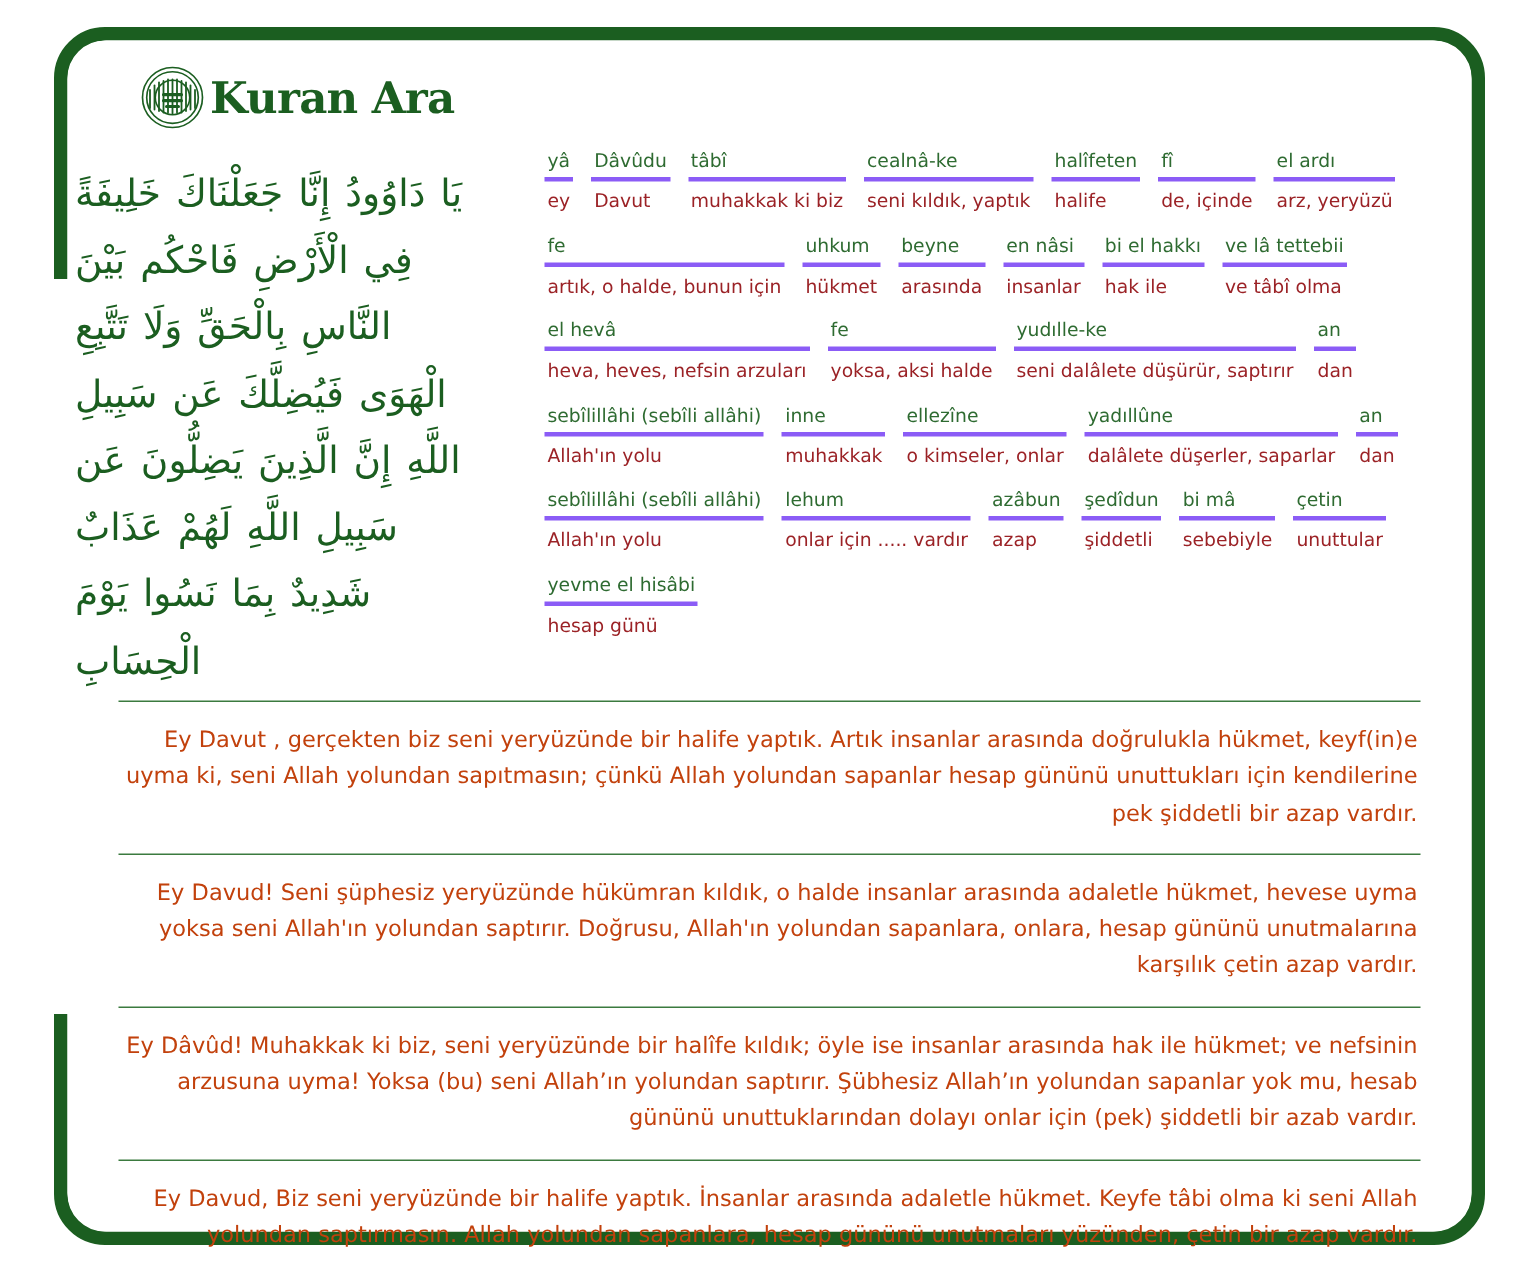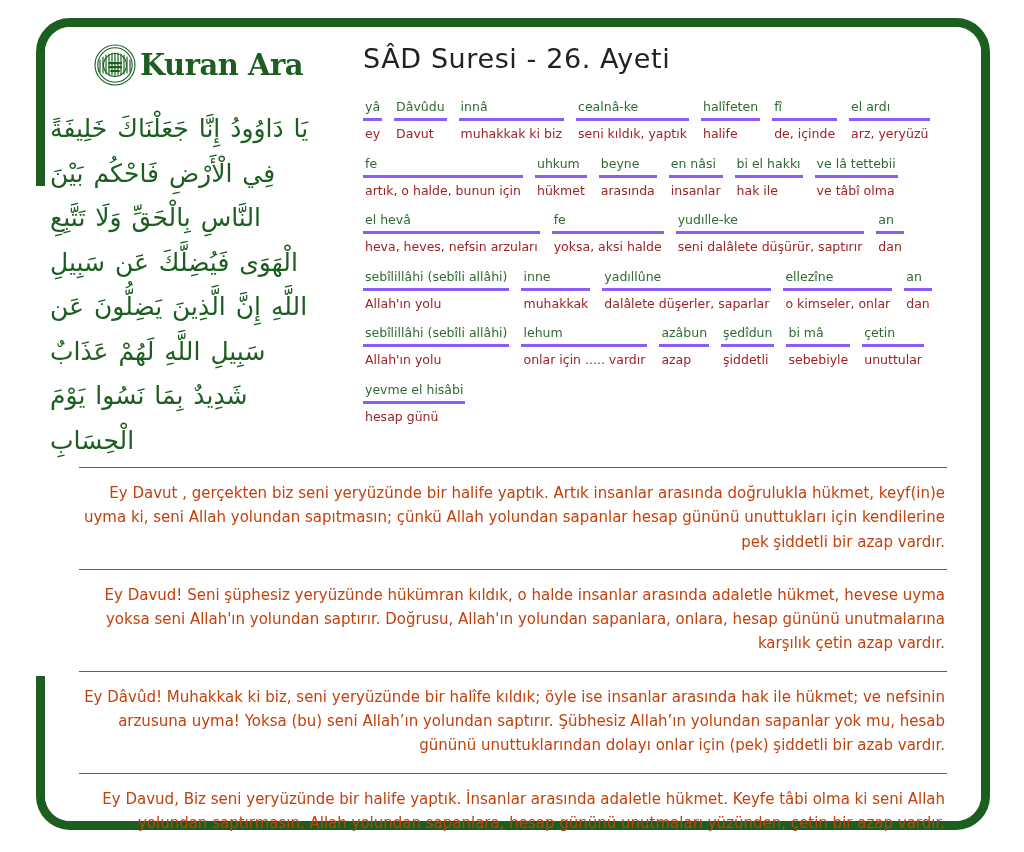--- a/index.html
+++ b/index.html
@@ -172,37 +172,36 @@
             </g>
             <g fill="#1b5e20">
               <rect x="16" y="20" width="14" height="2.2" rx="1"></rect>
               <rect x="16" y="24" width="14" height="2.2" rx="1"></rect>
               <rect x="18" y="28" width="10" height="2" rx="1"></rect>
             </g>
           </svg>
         </span>
         <span class="logo-text">Kuran Ara</span>
       </div>
-      <div class="page-title">SÂD Suresi - 26. Ayeti</div>
     </div>
 
     <div class="arabic">يَا دَاوُودُ إِنَّا جَعَلْنَاكَ خَلِيفَةً فِي الْأَرْضِ فَاحْكُم بَيْنَ النَّاسِ بِالْحَقِّ وَلَا تَتَّبِعِ الْهَوَى فَيُضِلَّكَ عَن سَبِيلِ اللَّهِ إِنَّ الَّذِينَ يَضِلُّونَ عَن سَبِيلِ اللَّهِ لَهُمْ عَذَابٌ شَدِيدٌ بِمَا نَسُوا يَوْمَ الْحِسَابِ</div>
 
     <div class="wbw">
         <div class="wbw-row">
           <div class="wbw-cell">
             <div class="wbw-translit">yâ</div>
             <div class="wbw-meaning">ey</div>
           </div>
           <div class="wbw-cell">
             <div class="wbw-translit">Dâvûdu</div>
             <div class="wbw-meaning">Davut</div>
           </div>
           <div class="wbw-cell">
-            <div class="wbw-translit">innâ</div>
+            <div class="wbw-translit">tâbî</div>
             <div class="wbw-meaning">muhakkak ki biz</div>
           </div>
           <div class="wbw-cell">
             <div class="wbw-translit">cealnâ-ke</div>
             <div class="wbw-meaning">seni kıldık, yaptık</div>
           </div>
           <div class="wbw-cell">
             <div class="wbw-translit">halîfeten</div>
             <div class="wbw-meaning">halife</div>
           </div>
@@ -262,26 +261,26 @@
         <div class="wbw-row">
           <div class="wbw-cell">
             <div class="wbw-translit">sebîlillâhi (sebîli allâhi)</div>
             <div class="wbw-meaning">Allah'ın yolu</div>
           </div>
           <div class="wbw-cell">
             <div class="wbw-translit">inne</div>
             <div class="wbw-meaning">muhakkak</div>
           </div>
           <div class="wbw-cell">
+            <div class="wbw-translit">ellezîne</div>
+            <div class="wbw-meaning">o kimseler, onlar</div>
+          </div>
+          <div class="wbw-cell">
             <div class="wbw-translit">yadıllûne</div>
             <div class="wbw-meaning">dalâlete düşerler, saparlar</div>
-          </div>
-          <div class="wbw-cell">
-            <div class="wbw-translit">ellezîne</div>
-            <div class="wbw-meaning">o kimseler, onlar</div>
           </div>
           <div class="wbw-cell">
             <div class="wbw-translit">an</div>
             <div class="wbw-meaning">dan</div>
           </div>
         </div>
         <div class="wbw-row">
           <div class="wbw-cell">
             <div class="wbw-translit">sebîlillâhi (sebîli allâhi)</div>
             <div class="wbw-meaning">Allah'ın yolu</div>

